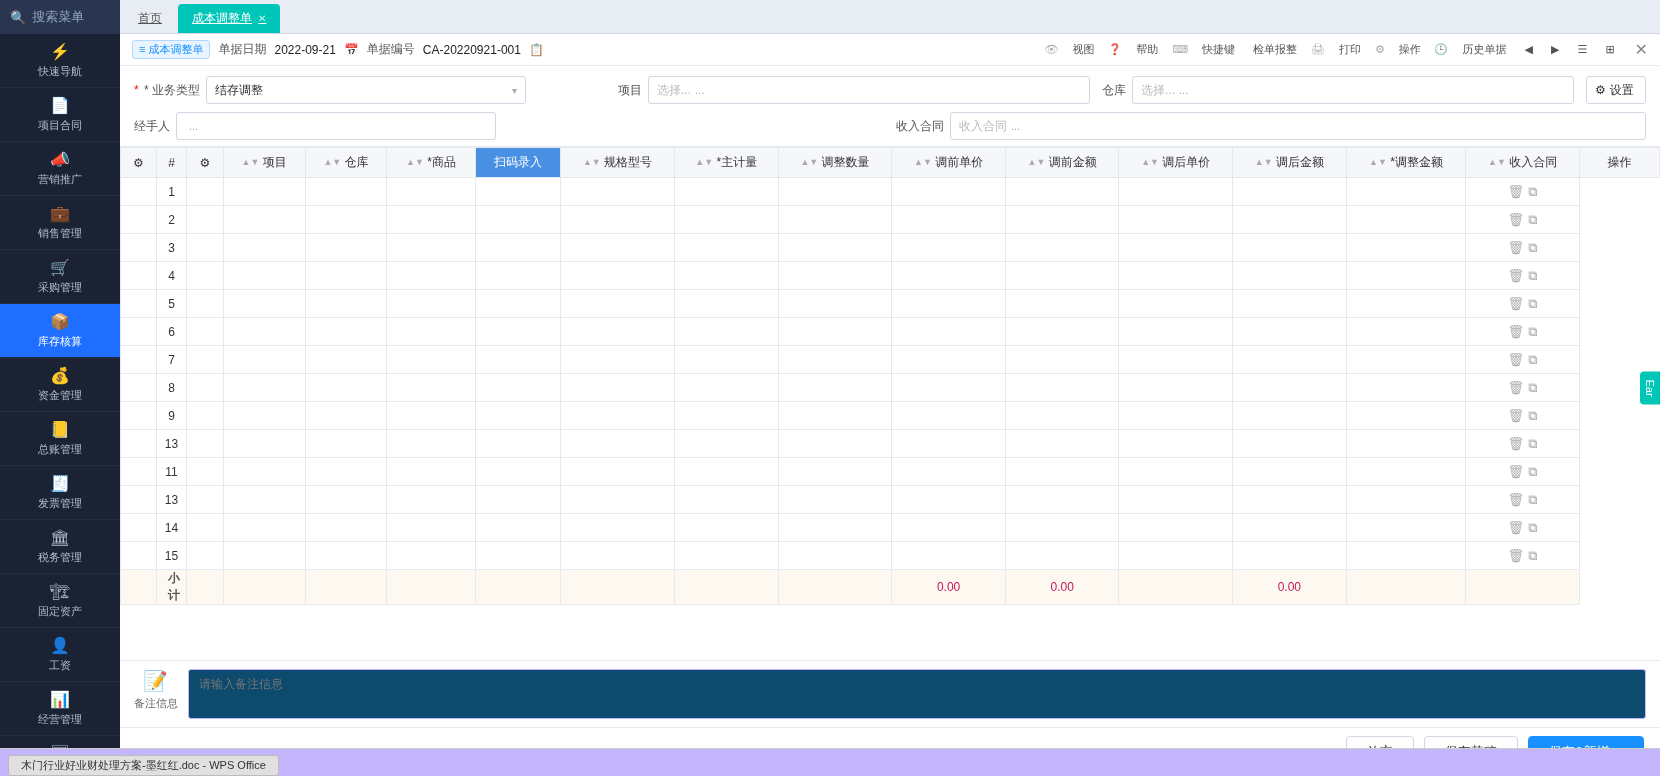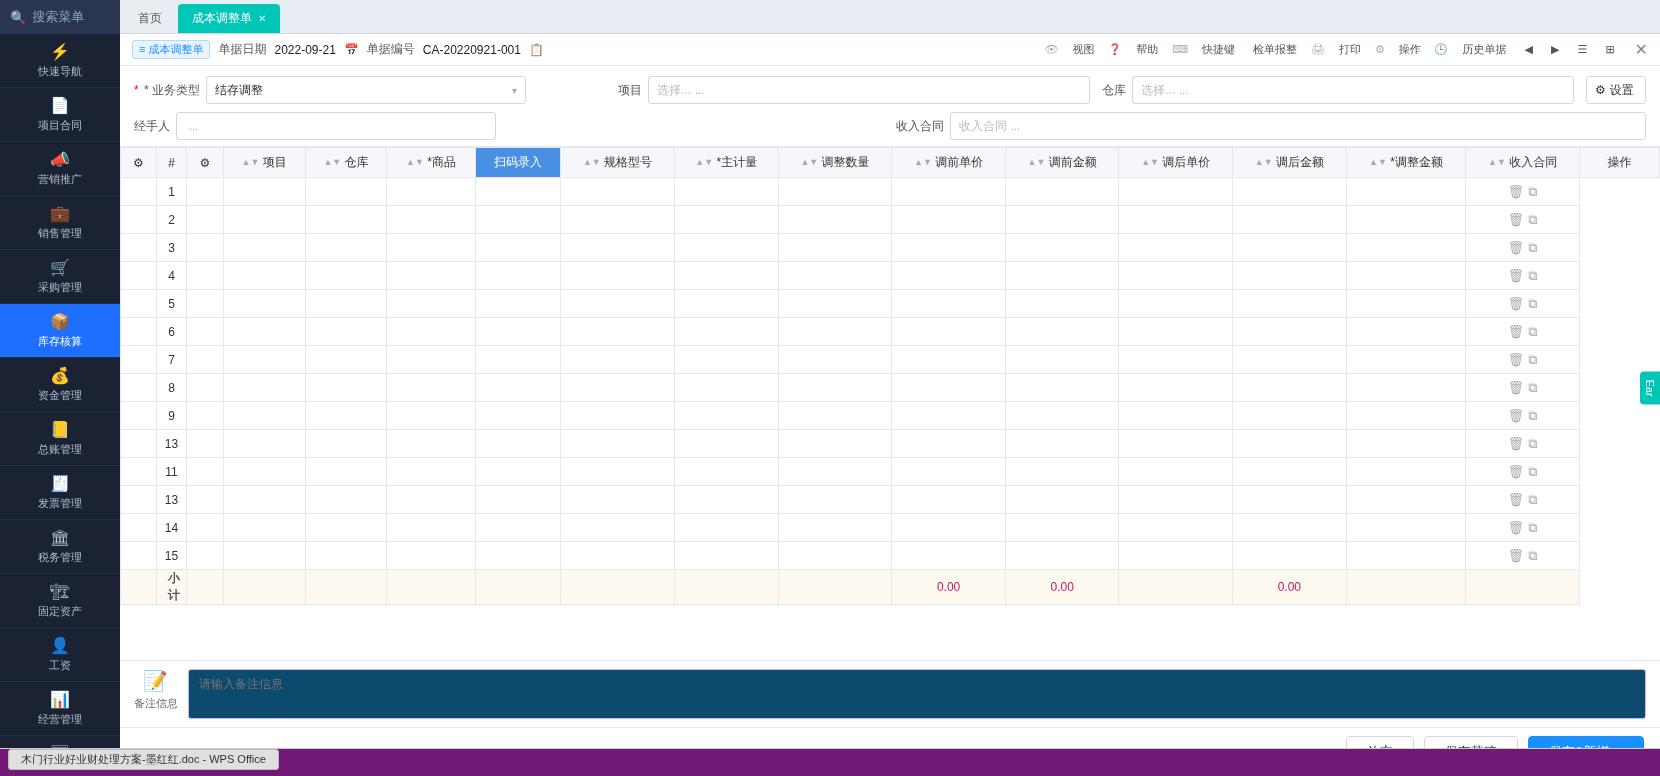--- a/index.html
+++ b/index.html
@@ -63,20 +63,21 @@
     .tab {
       padding: 6px 14px;
       font-size: 12px;
       cursor: pointer;
       border-radius: 4px 4px 0 0;
       color: #555;
       background: transparent;
       display: flex;
       align-items: center;
       gap: 6px;
+      text-decoration: underline;
     }
     .tab.active {
       background: #00c6b8;
       color: #fff;
     }
     .tab-close { font-size: 10px; color: rgba(255,255,255,0.8); cursor: pointer; }
 
     
     .form-container {
       background: #fff;
@@ -286,25 +287,25 @@
       align-items: center;
       gap: 4px;
     }
 
     
     .taskbar {
       position: fixed;
       bottom: 0;
       left: 0;
       width: 1660px;
-      background: #701a75;
+      background: #c4b5fd;
       border-top: 1px solid #ccc;
       height: 28px;
       display: flex;
-      align-items: flex-start;
+      align-items: flex-end;
       padding: 0 8px;
       z-index: 100;
     }
     .taskbar-item {
       background: #e0e0e0;
       border: 1px solid #bbb;
       border-radius: 3px;
       padding: 2px 12px;
       font-size: 11px;
       color: #333;

